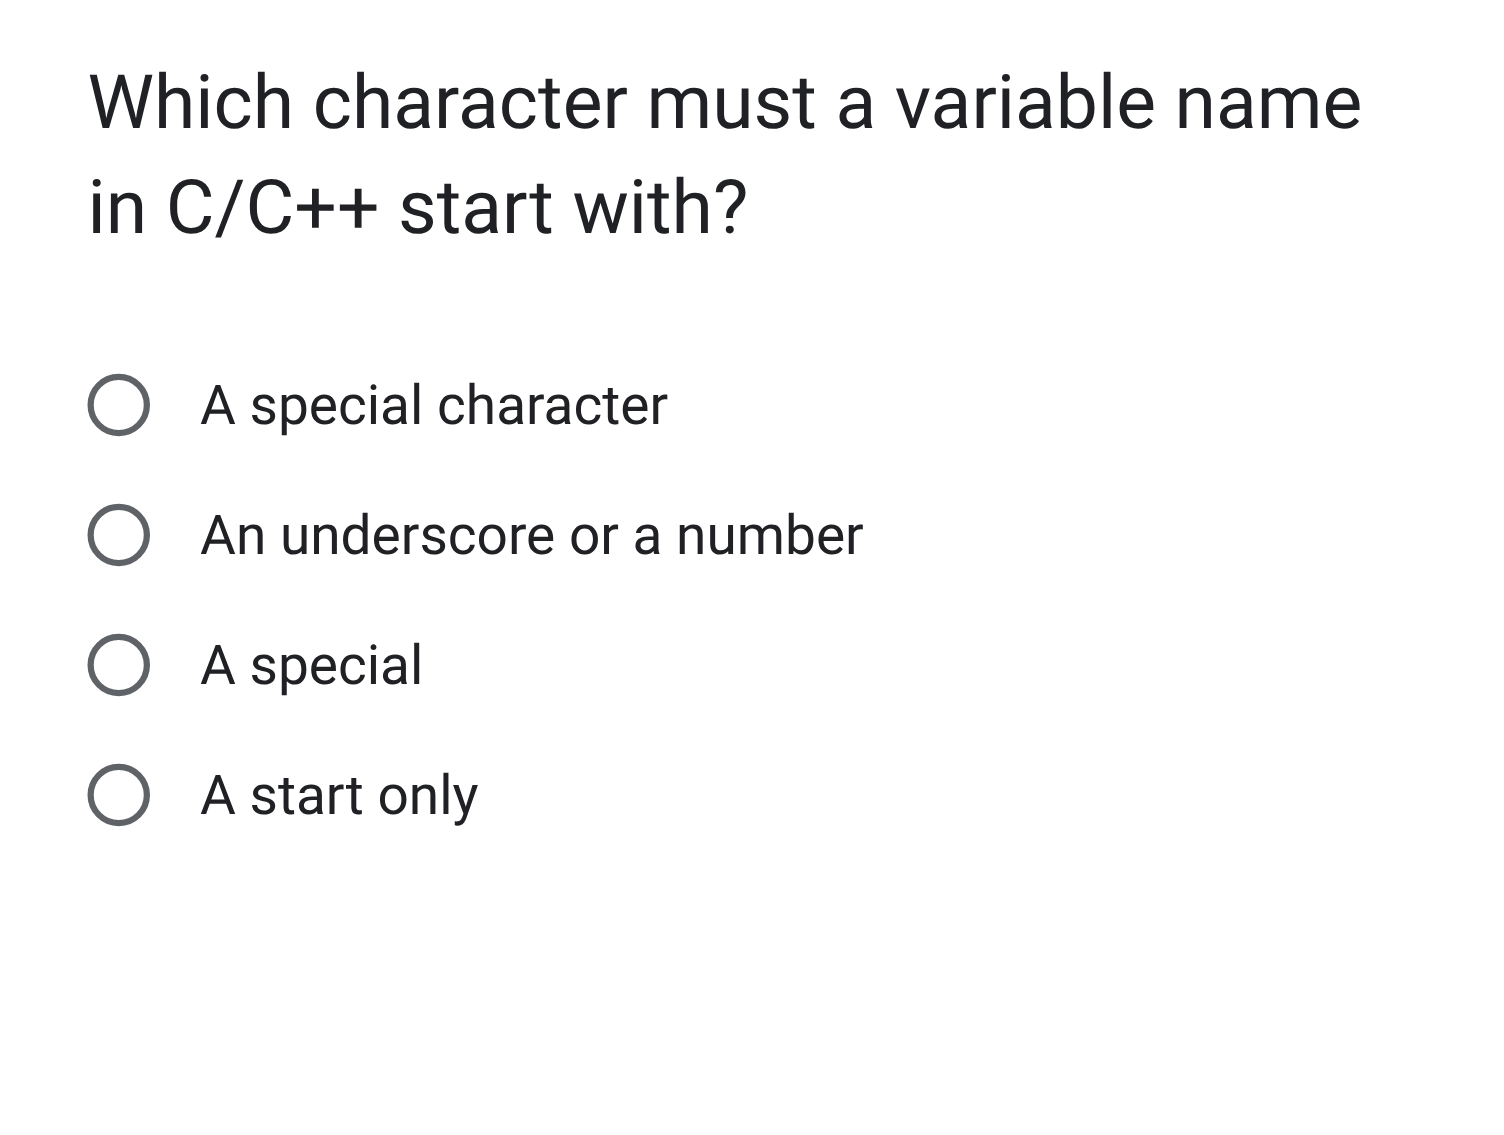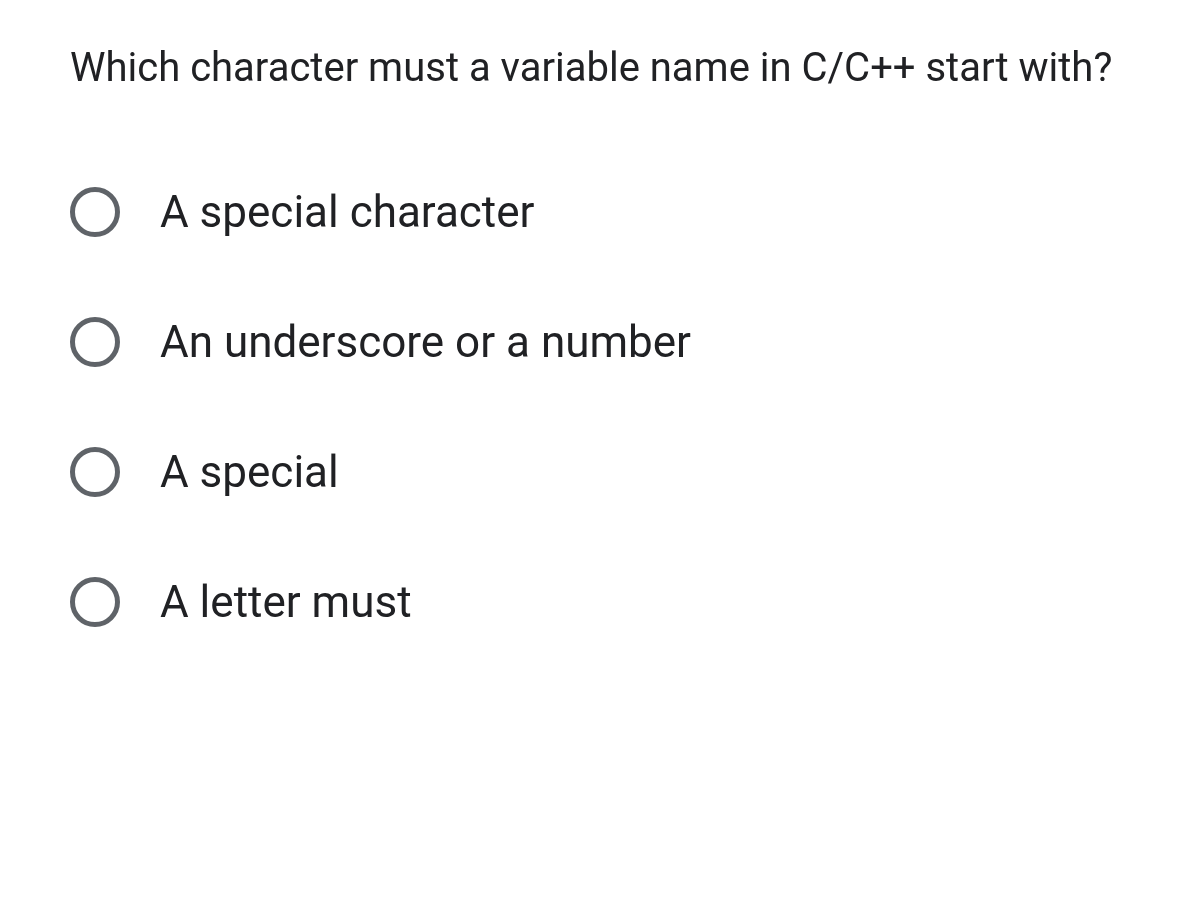--- a/index.html
+++ b/index.html
@@ -8,30 +8,30 @@
       box-sizing: border-box;
     }
     body {
       background: #ffffff;
       font-family: Roboto, Arial, sans-serif;
       padding: 40px 70px;
       width: 1203px;
       height: 908px;
     }
     .question-text {
-      font-size: 40px;
+      font-size: 60px;
       color: #202124;
       line-height: 1.4;
       margin-bottom: 90px;
       font-weight: 400;
     }
     .options-container {
       display: flex;
       flex-direction: column;
-      gap: 78px;
+      gap: 52px;
     }
     .option-row {
       display: flex;
       align-items: center;
       gap: 40px;
       cursor: pointer;
     }
     .radio-circle {
       width: 50px;
       height: 50px;
@@ -58,15 +58,15 @@
   <div class="option-row">
     <div class="radio-circle"></div>
     <span class="option-label">An underscore or a number</span>
   </div>
   <div class="option-row">
     <div class="radio-circle"></div>
     <span class="option-label">A special</span>
   </div>
   <div class="option-row">
     <div class="radio-circle"></div>
-    <span class="option-label">A letter must</span>
+    <span class="option-label">A start only</span>
   </div>
 </div>
 
 </body></html>

